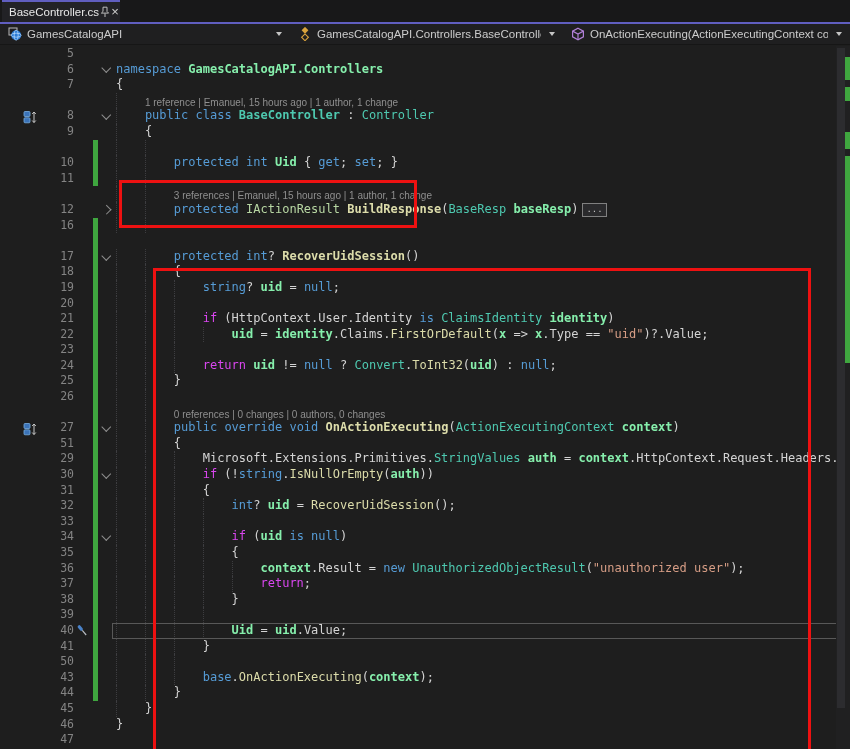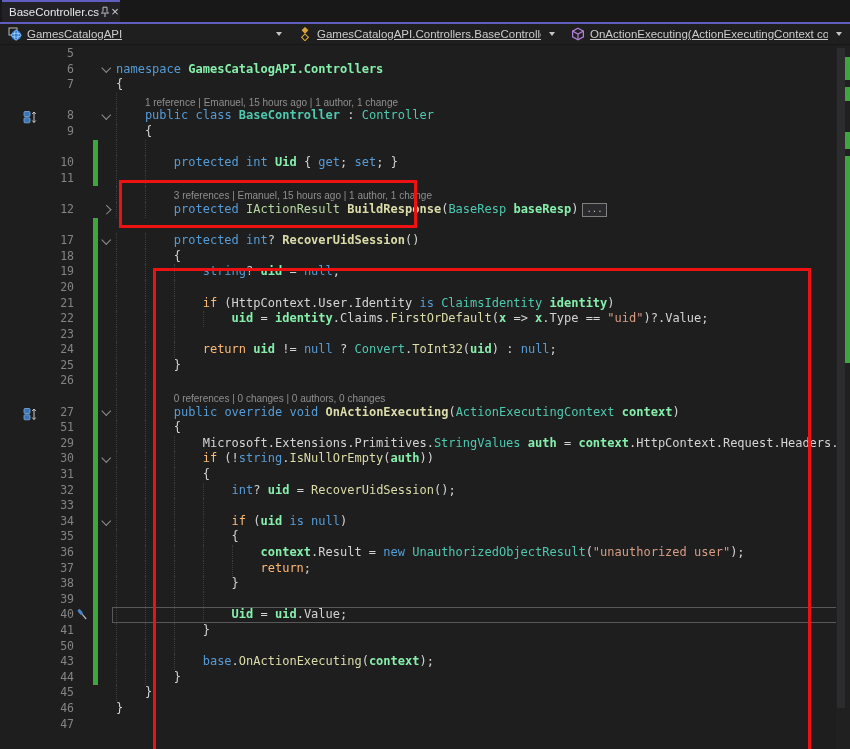--- a/index.html
+++ b/index.html
@@ -21,21 +21,21 @@
       display:flex;align-items:stretch;border-bottom:1px solid #161616;box-sizing:border-box;}
   .crumb{display:flex;align-items:center;box-sizing:border-box;padding:0 6px 0 8px;color:#cccccc;
       font-size:11.5px;white-space:nowrap;overflow:hidden;}
   .crumb .ic{display:flex;align-items:center;margin-right:5px;flex:none;}
   .crumb .lbl{overflow:hidden;text-overflow:clip;white-space:nowrap;}
   .crumb .caret{flex:none;margin-left:auto;width:0;height:0;border-left:3.5px solid transparent;
       border-right:3.5px solid transparent;border-top:4px solid #c5c5c5;margin-right:2px;}
   .crumb1{width:290px;}
   .crumb2{width:273px;}
   .crumb3{flex:1;}
-  .crumb .lbl{margin-right:8px;text-decoration:underline;}
+  .crumb .lbl{margin-right:8px;}
 
   
   #editor{position:absolute;left:0;top:46px;width:850px;bottom:0;background:#1e1e1e;
       --rh:15.6px;font-family:"DejaVu Sans Mono","Liberation Mono",monospace;}
   .row{position:relative;display:flex;height:var(--rh);align-items:stretch;}
   .m-icons{width:46px;flex:none;position:relative;}
   .m-icons .inh{position:absolute;left:23px;top:1px;}
   .m-num{width:28px;flex:none;text-align:right;color:#848484;font-size:11.5px;
          line-height:var(--rh);user-select:none;}
   .m-quick{width:16px;flex:none;position:relative;}
@@ -50,21 +50,21 @@
   .codearea{flex:1;position:relative;white-space:pre;line-height:var(--rh);font-size:12px;
         color:#d4d4d4;overflow:hidden;}
   .guide{position:absolute;top:0;bottom:0;width:0;border-left:1px dotted #3d3d40;}
   .lens{font-family:"Liberation Sans",sans-serif;font-size:10px;color:#8f8f8f;
         display:inline-block;transform:translateY(2px);}
   .collapsed-box{display:inline-block;border:1px solid #808080;background:#2a2a2c;color:#c0c0c0;
         font-size:9px;line-height:9px;padding:1px 3px 2px;margin-left:4px;transform:translateY(-1px);}
   .row.cur::after{content:"";position:absolute;left:112px;right:1px;top:0;height:calc(var(--rh) - 2px);
         border:1px solid #585858;pointer-events:none;}
 
-  .tk-kw{color:#569CD6}.tk-ctl{color:#fdba74}.tk-typ{color:#4EC9B0}
+  .tk-kw{color:#569CD6}.tk-ctl{color:#d946ef}.tk-typ{color:#4EC9B0}
   .tk-tyb{color:#4EC9B0;font-weight:700}.tk-ifc{color:#B8D7A3}.tk-mth{color:#DCDCAA}
   .tk-mtb{color:#DCDCAA;font-weight:700}.tk-str{color:#D69D85}.tk-pln{color:#D4D4D4}
   .tk-wb{color:#86efac;font-weight:700}
 
   
   .vscroll{position:absolute;right:0;top:46px;width:14px;bottom:0;background:#202021;}
   .vthumb{position:absolute;left:1px;right:5px;top:2px;height:660px;background:rgba(70,70,75,.35);}
   .smark{position:absolute;right:0;width:5px;background:#3fa63f;}
 
   
@@ -223,20 +223,28 @@
           <div class="m-num">12</div>
           <div class="m-quick"></div>
           <div class="m-chg"></div>
           <div class="m-fold">
             <span class="chev right"></span>
           </div>
           <div class="codearea" style="padding-left: 8ch;"><span class="guide" style="left: 0ch;"></span><span class="guide" style="left: 4ch;"></span><span class="tk-kw">protected</span><span class="tk-pln"> </span><span class="tk-ifc">IActionResult</span><span class="tk-pln"> </span><span class="tk-mtb">BuildResponse</span><span class="tk-pln">(</span><span class="tk-typ">BaseResp</span><span class="tk-pln"> </span><span class="tk-wb">baseResp</span><span class="tk-pln">)</span><span class="collapsed-box">...</span></div>
         </div>
         <div class="row">
           <div class="m-icons"></div>
+          <div class="m-num">16</div>
+          <div class="m-quick"></div>
+          <div class="m-chg on"></div>
+          <div class="m-fold"></div>
+          <div class="codearea" style="padding-left: 8ch;"><span class="guide" style="left: 0ch;"></span><span class="guide" style="left: 4ch;"></span></div>
+        </div>
+        <div class="row">
+          <div class="m-icons"></div>
           <div class="m-num"></div>
           <div class="m-quick"></div>
           <div class="m-chg on"></div>
           <div class="m-fold"></div>
         </div>
         <div class="row">
           <div class="m-icons"></div>
           <div class="m-num">17</div>
           <div class="m-quick"></div>
           <div class="m-chg on"></div>

